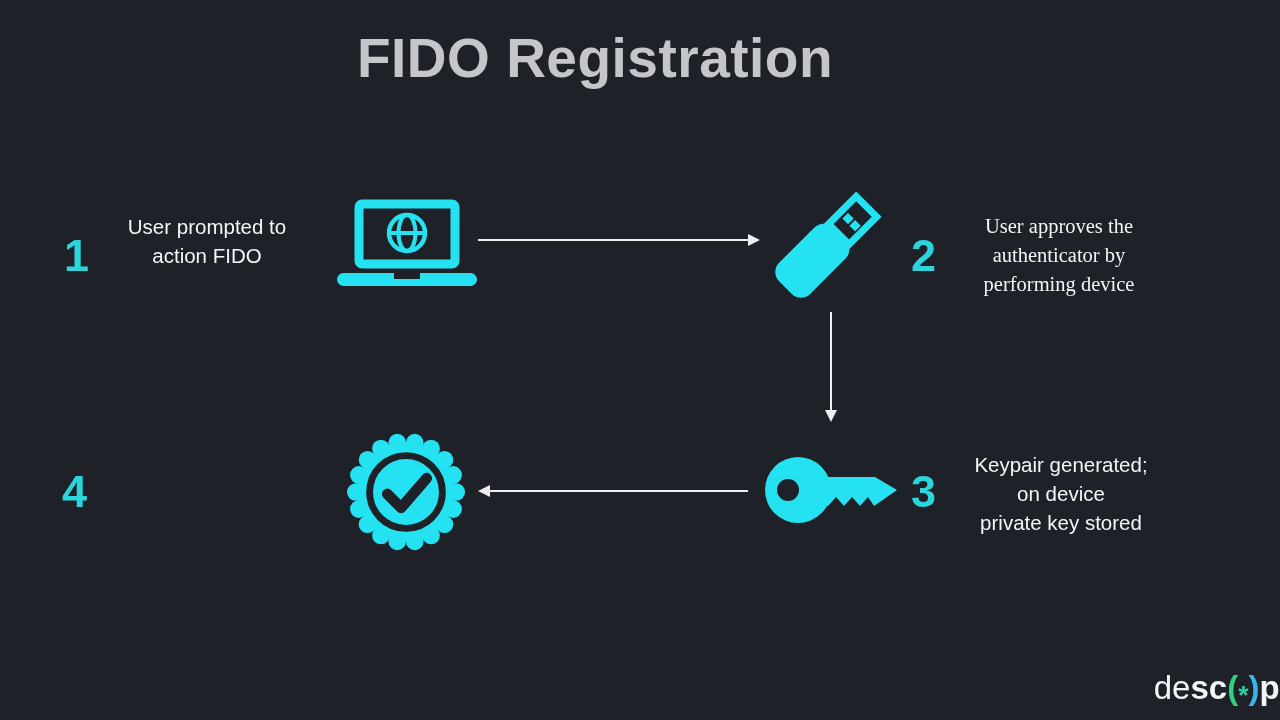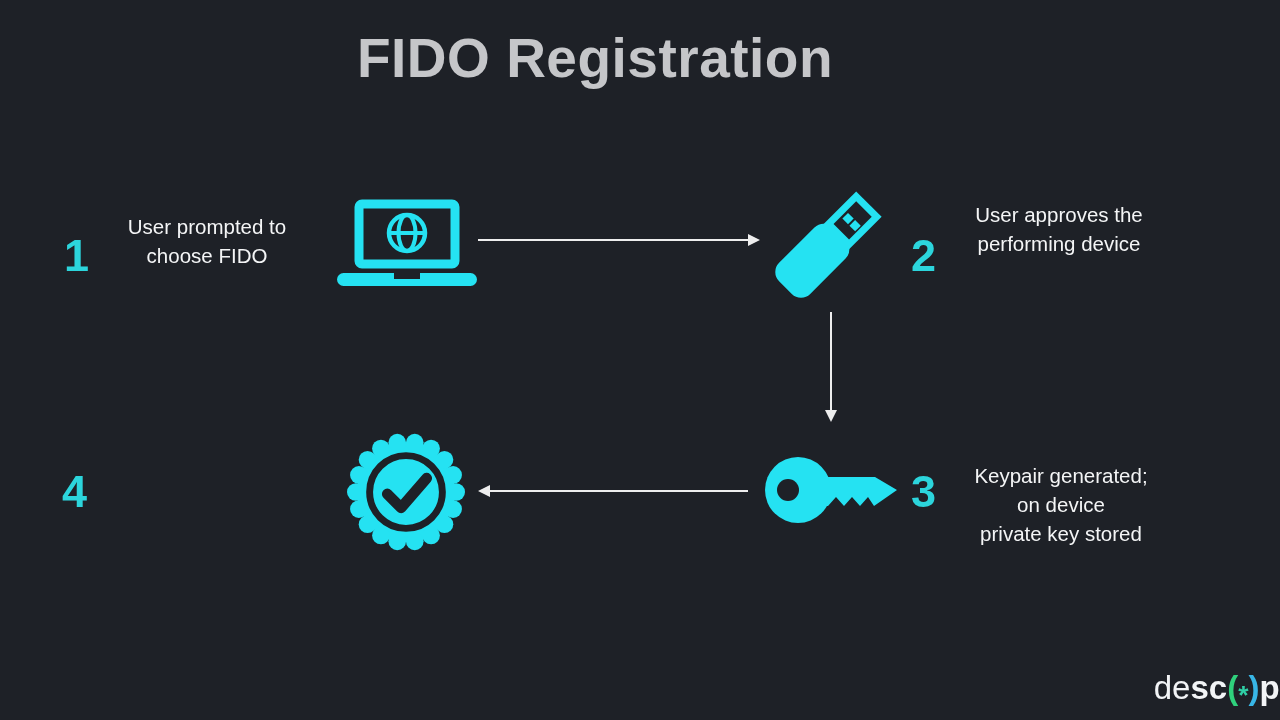--- a/index.html
+++ b/index.html
@@ -24,23 +24,23 @@
   }
   .step-text{
     position:absolute;
     text-align:center;
     font-size:20.5px;line-height:29px;
     color:var(--text,#f4f5f6);
   }
   .num-1{left:64px;top:230px;}
   .text-1{left:86px;top:212px;width:242px;}
   .num-2{left:911px;top:230px;}
-  .text-2{left:938px;top:200px;width:242px;}
+  .text-2{left:938px;top:212px;width:242px;font-family:Liberation Serif, serif;}
   .num-3{left:911px;top:466px;}
-  .text-3{left:938px;top:461px;width:246px;}
+  .text-3{left:938px;top:450px;width:246px;}
   .num-4{left:62px;top:466px;}
   .text-4{left:84px;top:450px;width:246px;}
   .icon{position:absolute;}
   .icon-laptop{left:337px;top:196px;}
   .icon-usb{left:765px;top:178px;}
   .icon-key{left:763px;top:452px;}
   .icon-badge{left:347px;top:433px;}
   .arrow{position:absolute;}
   .arrow-1{left:477px;top:230px;}
   .arrow-2{left:821px;top:311px;}
@@ -70,21 +70,21 @@
 </head>
 <body>
 
 <div class="canvas">
 
   <h1 class="page-title">FIDO Registration</h1>
 
   <div class="step-number num-1">1</div>
   <div class="step-text text-1">
     <div>User prompted to</div>
-    <div>choose FIDO</div>
+    <div>action FIDO</div>
   </div>
   <svg class="icon icon-laptop" width="140" height="96" viewBox="0 0 140 96">
     <rect class="stroke-accent" x="22" y="8" width="96" height="60" rx="3" stroke-width="9"></rect>
     <circle class="stroke-accent" cx="70" cy="37" r="18" stroke-width="4.5"></circle>
     <ellipse class="stroke-accent" cx="70" cy="37" rx="8.5" ry="18" stroke-width="4"></ellipse>
     <line class="stroke-accent" x1="52" y1="37" x2="88" y2="37" stroke-width="4"></line>
     <rect class="fill-accent" x="0" y="77" width="140" height="13" rx="6.5"></rect>
     <rect class="fill-bg" x="57" y="77" width="26" height="6"></rect>
   </svg>
 
@@ -99,20 +99,21 @@
       <rect class="fill-accent" x="74" y="47" width="46" height="36"></rect>
       <rect class="fill-bg" x="81" y="54" width="32" height="22"></rect>
       <rect class="fill-accent" x="91" y="56.5" width="8" height="8"></rect>
       <rect class="fill-accent" x="91" y="66.5" width="8" height="8"></rect>
     </g>
   </svg>
 
   <div class="step-number num-2">2</div>
   <div class="step-text text-2">
     <div>User approves the</div>
+    <div>authenticator by</div>
     <div>performing device</div>
   </div>
 
   <svg class="arrow arrow-2" width="20" height="114" viewBox="0 0 20 114">
     <line class="arrow-stroke" x1="10" y1="1" x2="10" y2="100"></line>
     <polygon class="arrow-fill" points="4,99 16,99 10,111"></polygon>
   </svg>
 
   <svg class="icon icon-key" width="137" height="76" viewBox="0 0 137 76">
     <circle class="fill-accent" cx="35" cy="38" r="33"></circle>

